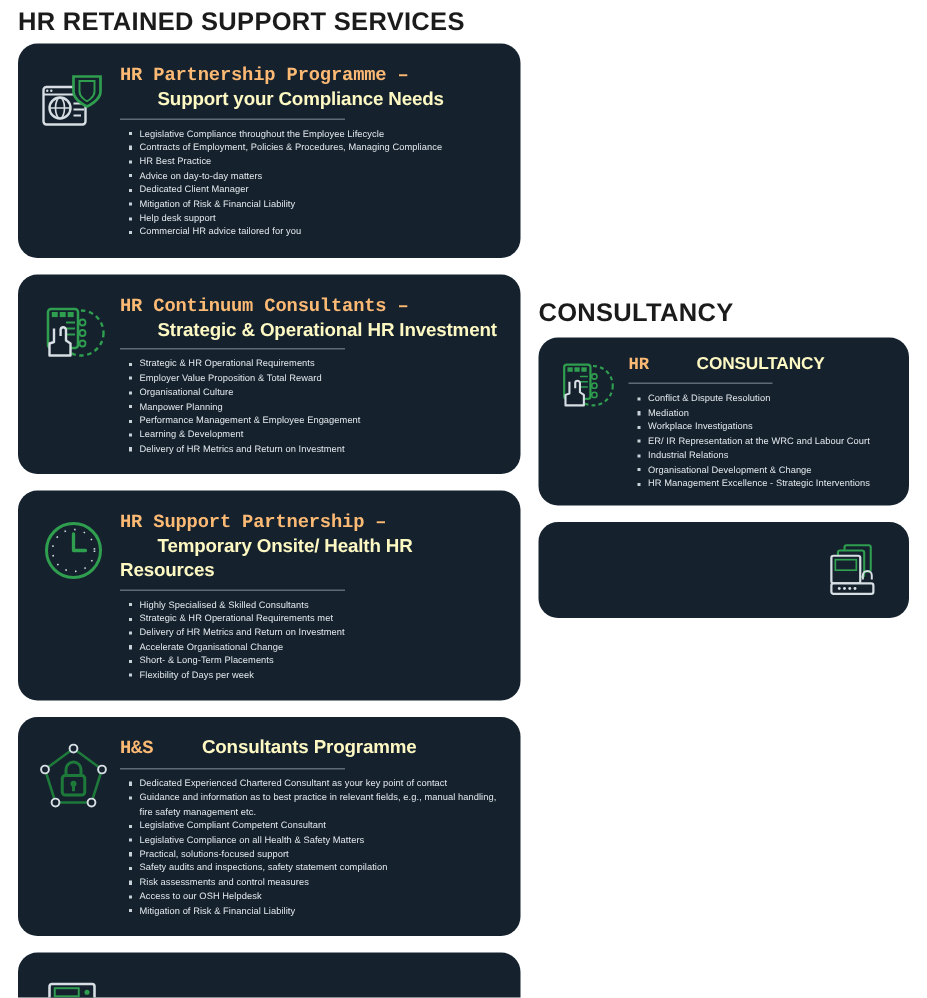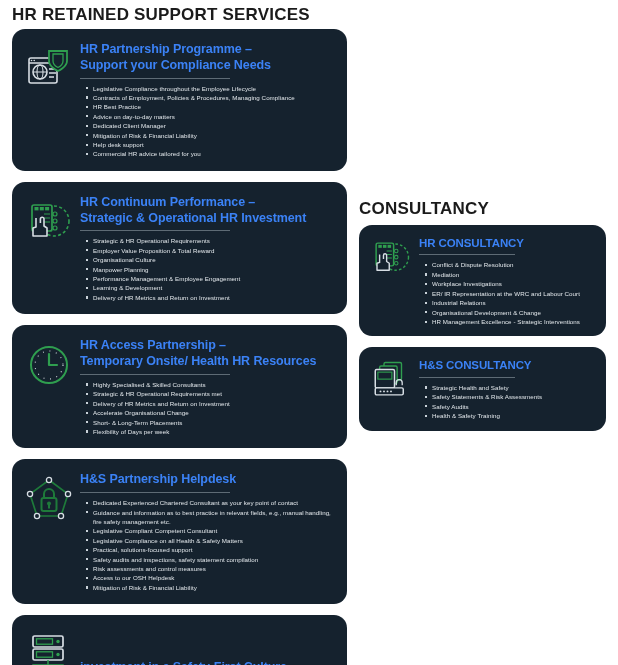--- a/index.html
+++ b/index.html
@@ -81,22 +81,22 @@
     min-width: 0;
     padding-top: 3px;
   }
   .card-title {
     font-size: 12.5px;
     font-weight: bold;
     line-height: 1.26;
     letter-spacing: -0.1px;
     margin: 0 0 4px 0;
   }
-  .t-white { color: #3b82f6; }
-  .t-green { color: #3b82f6; }
+  .t-white { color: #fdba74; font-family: Liberation Mono, monospace; }
+  .t-green { color: #fef9c3; margin-left: 25px; }
   .card-rule {
     height: 1px;
     background: #5e6b75;
     width: 150px;
     margin: 4px 0 5px 0;
   }
   .bullets {
     margin: 0;
     padding: 0 0 0 13px;
     list-style: none;
@@ -182,21 +182,21 @@
       <line x1="19" y1="16" x2="25" y2="16" stroke="#2f9e4f" stroke-width="1.2"></line>
       <line x1="19" y1="20" x2="25" y2="20" stroke="#2f9e4f" stroke-width="1.2"></line>
       <line x1="19" y1="24" x2="25" y2="24" stroke="#2f9e4f" stroke-width="1.2"></line>
       <circle cx="30" cy="16" r="2" fill="none" stroke="#2f9e4f" stroke-width="1.2"></circle>
       <circle cx="30" cy="23" r="2" fill="none" stroke="#2f9e4f" stroke-width="1.2"></circle>
       <circle cx="30" cy="30" r="2" fill="none" stroke="#2f9e4f" stroke-width="1.2"></circle>
       <path d="M11 20 v9 l-3 1 v8 h14 v-8 l-3 -2 v-7 a1.8 1.8 0 0 0 -3.6 0 v4" fill="#15222e" stroke="#d7dee4" stroke-width="1.6" stroke-linejoin="round"></path>
     </svg>
         </div>
         <div class="card-body">
-          <div class="card-title"><span class="t-white">HR Continuum Performance –</span><br><span class="t-green">Strategic &amp; Operational HR Investment</span></div>
+          <div class="card-title"><span class="t-white">HR Continuum Consultants –</span><br><span class="t-green">Strategic &amp; Operational HR Investment</span></div>
           <div class="card-rule"></div>
           <ul class="bullets">
             <li>Strategic &amp; HR Operational Requirements</li>
             <li>Employer Value Proposition &amp; Total Reward</li>
             <li>Organisational Culture</li>
             <li>Manpower Planning</li>
             <li>Performance Management &amp; Employee Engagement</li>
             <li>Learning &amp; Development</li>
             <li>Delivery of HR Metrics and Return on Investment</li>
           </ul>
@@ -204,21 +204,21 @@
       </div>
       <div class="card">
         <div class="card-icon">
     <svg viewBox="0 0 48 48">
       <circle cx="24" cy="24" r="18" fill="none" stroke="#2f9e4f" stroke-width="2"></circle>
       <circle cx="24" cy="24" r="14" fill="none" stroke="#d7dee4" stroke-width="1.1" stroke-dasharray="1 5.6"></circle>
       <path d="M24 13 v11 h8" fill="none" stroke="#2f9e4f" stroke-width="2.2" stroke-linecap="round" stroke-linejoin="round"></path>
     </svg>
         </div>
         <div class="card-body">
-          <div class="card-title"><span class="t-white">HR Access Partnership –</span><br><span class="t-green">Temporary Onsite/ Health HR Resources</span></div>
+          <div class="card-title"><span class="t-white">HR Support Partnership –</span><br><span class="t-green">Temporary Onsite/ Health HR Resources</span></div>
           <div class="card-rule"></div>
           <ul class="bullets">
             <li>Highly Specialised &amp; Skilled Consultants</li>
             <li>Strategic &amp; HR Operational Requirements met</li>
             <li>Delivery of HR Metrics and Return on Investment</li>
             <li>Accelerate Organisational Change</li>
             <li>Short- &amp; Long-Term Placements</li>
             <li>Flexibility of Days per week</li>
           </ul>
         </div>
@@ -232,21 +232,21 @@
       <circle cx="36" cy="41" r="2.6" fill="#15222e" stroke="#d7dee4" stroke-width="1.3"></circle>
       <circle cx="12" cy="41" r="2.6" fill="#15222e" stroke="#d7dee4" stroke-width="1.3"></circle>
       <circle cx="5" cy="19" r="2.6" fill="#15222e" stroke="#d7dee4" stroke-width="1.3"></circle>
       <path d="M19 23 v-4 a5 5 0 0 1 10 0 v4" fill="none" stroke="#1e7a3a" stroke-width="2"></path>
       <rect x="16.5" y="23" width="15" height="13" rx="2" fill="#15222e" stroke="#1e7a3a" stroke-width="2"></rect>
       <circle cx="24" cy="28.5" r="2" fill="#1e7a3a"></circle>
       <rect x="23" y="29.5" width="2" height="4" fill="#1e7a3a"></rect>
     </svg>
         </div>
         <div class="card-body">
-          <div class="card-title"><span class="t-white">H&amp;S </span><span class="t-green">Partnership Helpdesk</span></div>
+          <div class="card-title"><span class="t-white">H&amp;S </span><span class="t-green">Consultants Programme</span></div>
           <div class="card-rule"></div>
           <ul class="bullets">
             <li>Dedicated Experienced Chartered Consultant as your key point of contact</li>
             <li>Guidance and information as to best practice in relevant fields, e.g., manual handling, fire safety management etc.</li>
             <li>Legislative Compliant Competent Consultant</li>
             <li>Legislative Compliance on all Health &amp; Safety Matters</li>
             <li>Practical, solutions-focused support</li>
             <li>Safety audits and inspections, safety statement compilation</li>
             <li>Risk assessments and control measures</li>
             <li>Access to our OSH Helpdesk</li>
@@ -314,26 +314,16 @@
       <rect x="6" y="12" width="22" height="21" rx="1.6" fill="#15222e" stroke="#d7dee4" stroke-width="1.7"></rect>
       <rect x="9" y="15" width="16" height="8" fill="none" stroke="#2f9e4f" stroke-width="1.3"></rect>
       <path d="M30 30 v-3 a3.4 3.4 0 0 1 6.8 0 v3" fill="none" stroke="#d7dee4" stroke-width="1.5"></path>
       <rect x="6" y="33" width="32" height="8" rx="1.6" fill="#15222e" stroke="#d7dee4" stroke-width="1.7"></rect>
       <circle cx="12" cy="37" r="1.1" fill="#d7dee4"></circle>
             <circle cx="16" cy="37" r="1.1" fill="#d7dee4"></circle>
       <circle cx="20" cy="37" r="1.1" fill="#d7dee4"></circle>
             <circle cx="24" cy="37" r="1.1" fill="#d7dee4"></circle>
     </svg>
         </div>
-        <div class="card-body">
-          <div class="card-title"><span class="t-white">H&amp;S </span><span class="t-green">CONSULTANCY</span></div>
-          <div class="card-rule"></div>
-          <ul class="bullets">
-            <li>Strategic Health and Safety</li>
-            <li>Safety Statements &amp; Risk Assessments</li>
-            <li>Safety Audits</li>
-            <li>Health &amp; Safety Training</li>
-          </ul>
-        </div>
       </div>
     </div>
 
 </div>
 
 </body></html>

